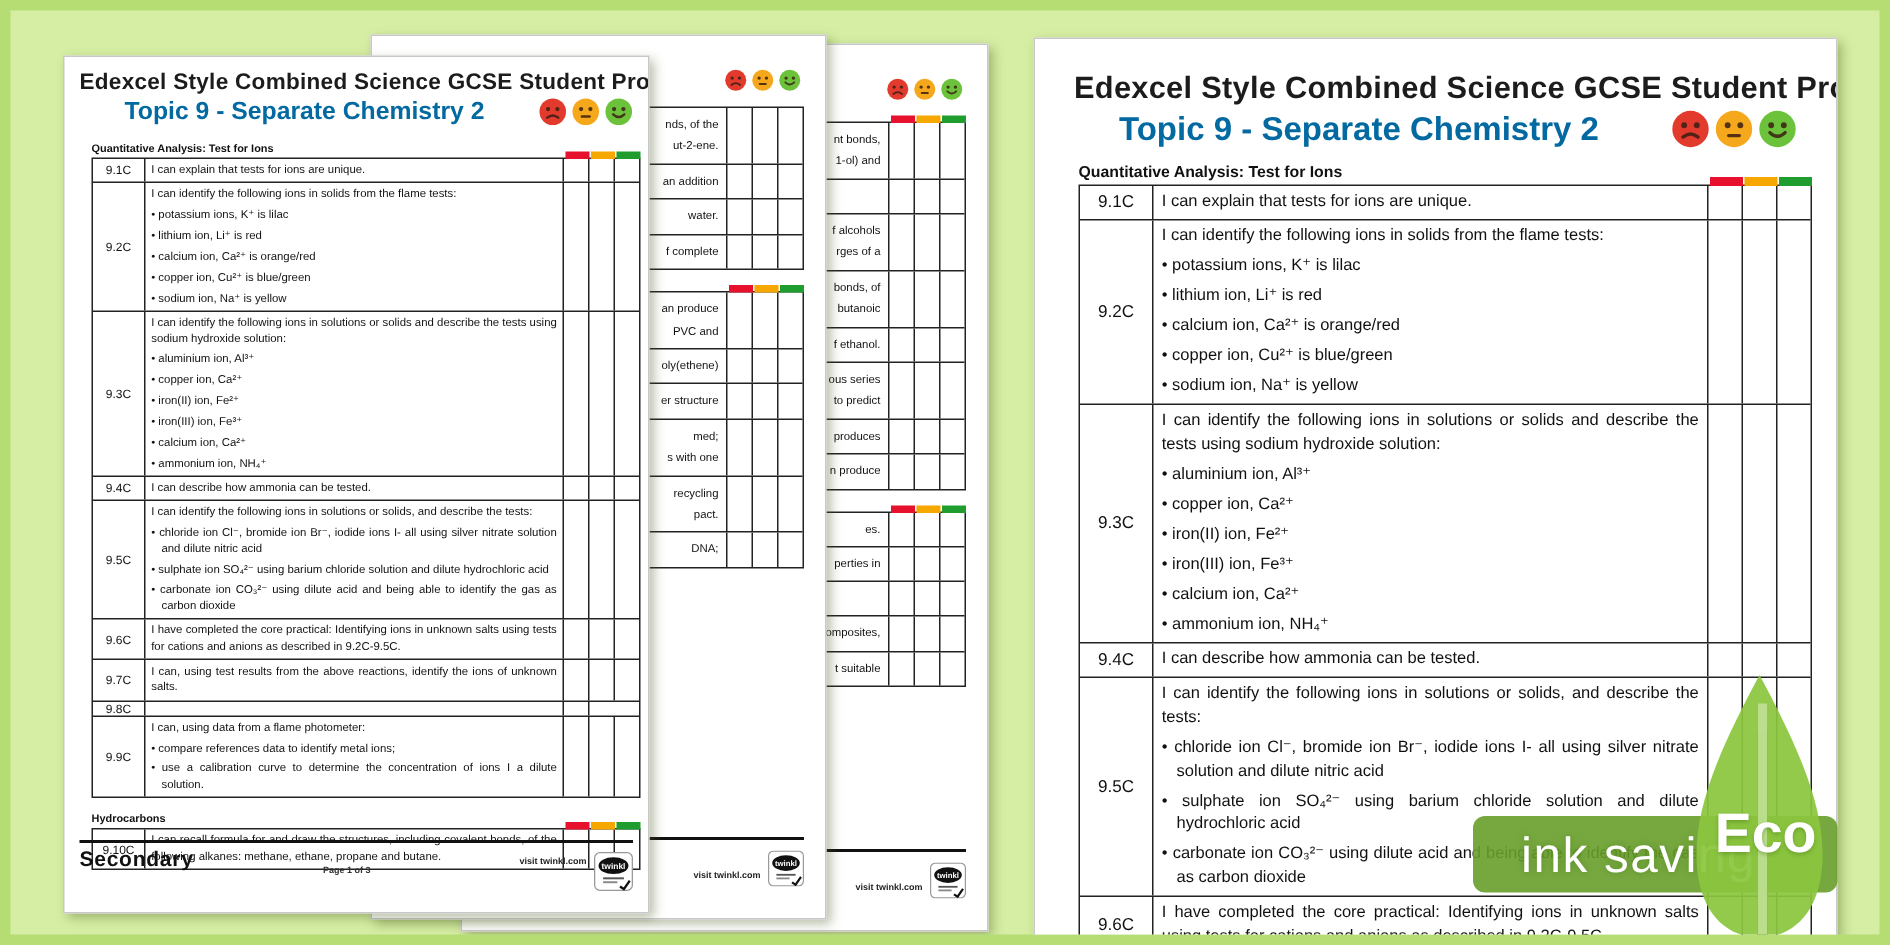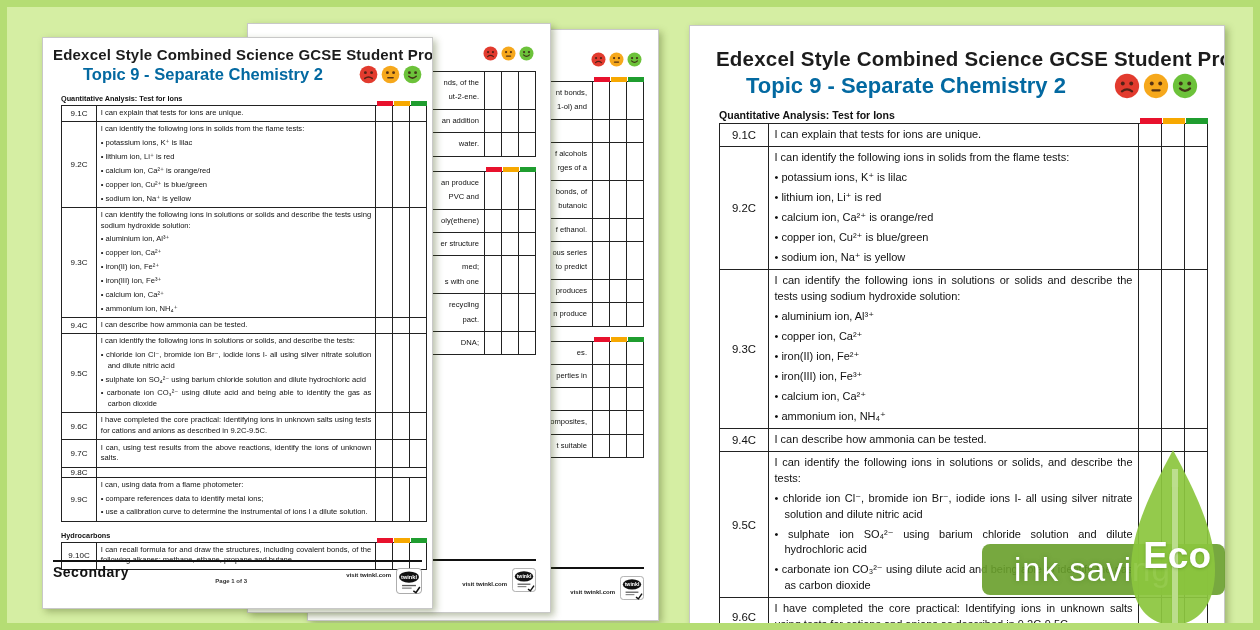--- a/index.html
+++ b/index.html
@@ -264,20 +264,26 @@
             <div class="m-check"></div>
             <div class="m-check"></div>
             <div class="m-check"></div>
           </div>
           <div class="m-row">
             <div class="m-txt">water.</div>
             <div class="m-check"></div>
             <div class="m-check"></div>
             <div class="m-check"></div>
           </div>
+          <div class="m-row">
+            <div class="m-txt">f complete</div>
+            <div class="m-check"></div>
+            <div class="m-check"></div>
+            <div class="m-check"></div>
+          </div>
         </div>
       </div>
       <div class="m-block">
         <div class="m-strips">
               <span style="background:#e8112d"></span>
               <span style="background:#f7a800"></span>
               <span style="background:#1f9d2f"></span>
             </div>
         <div class="m-table">
 
@@ -458,21 +464,21 @@
           <div class="code">9.8C</div>
           <div class="check"></div>
           <div class="check"></div>
           <div class="check"></div>
         </div>
         <div class="trow">
           <div class="code">9.9C</div>
           <div class="stmt">
             <div>I can, using data from a flame photometer:</div>
             <div class="bullet">• compare references data to identify metal ions;</div>
-                <div class="bullet">• use a calibration curve to determine the instrumental of ions I a dilute solution.</div>
+                <div class="bullet">• use a calibration curve to determine the concentration of ions I a dilute solution.</div>
           </div>
           <div class="check"></div>
           <div class="check"></div>
           <div class="check"></div>
         </div>
       </div>
     </div>
     <div class="section">
       <div class="section-head">
         <span class="section-name">Hydrocarbons</span>

